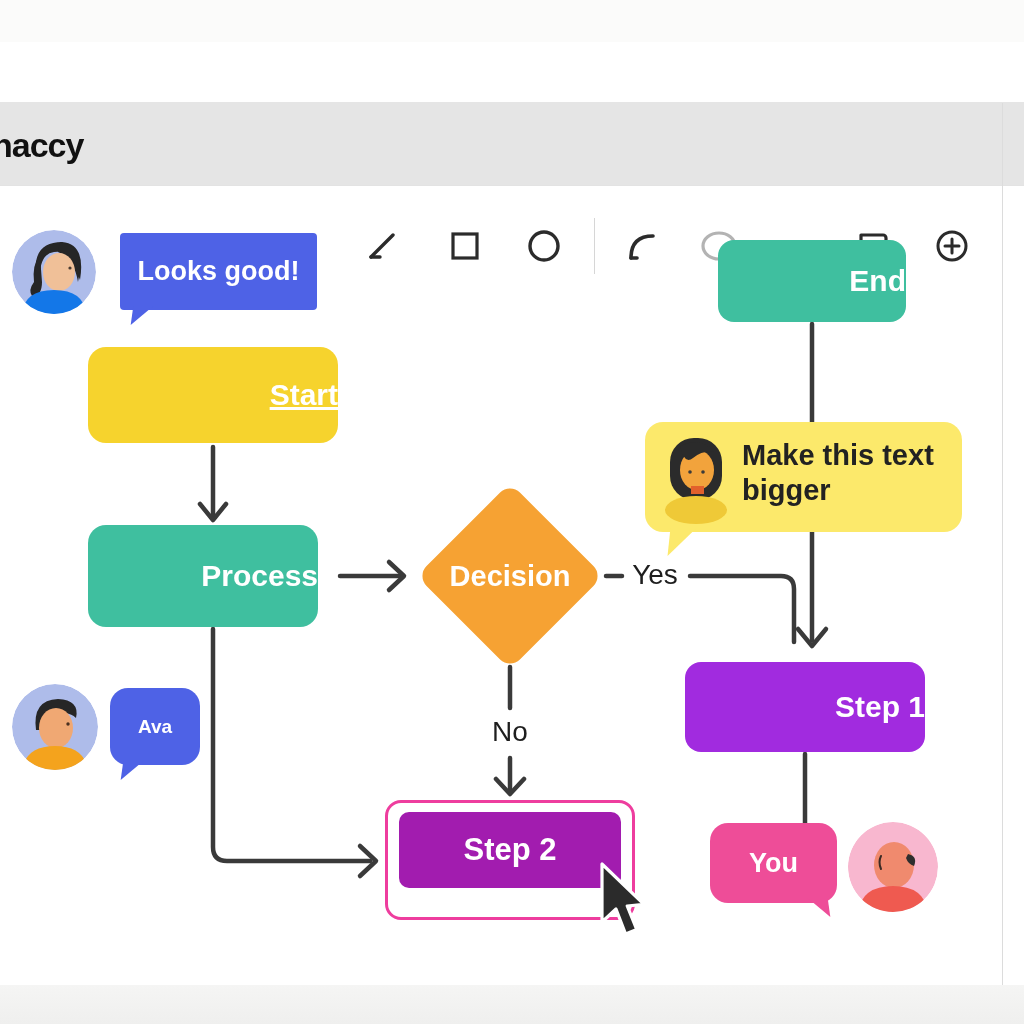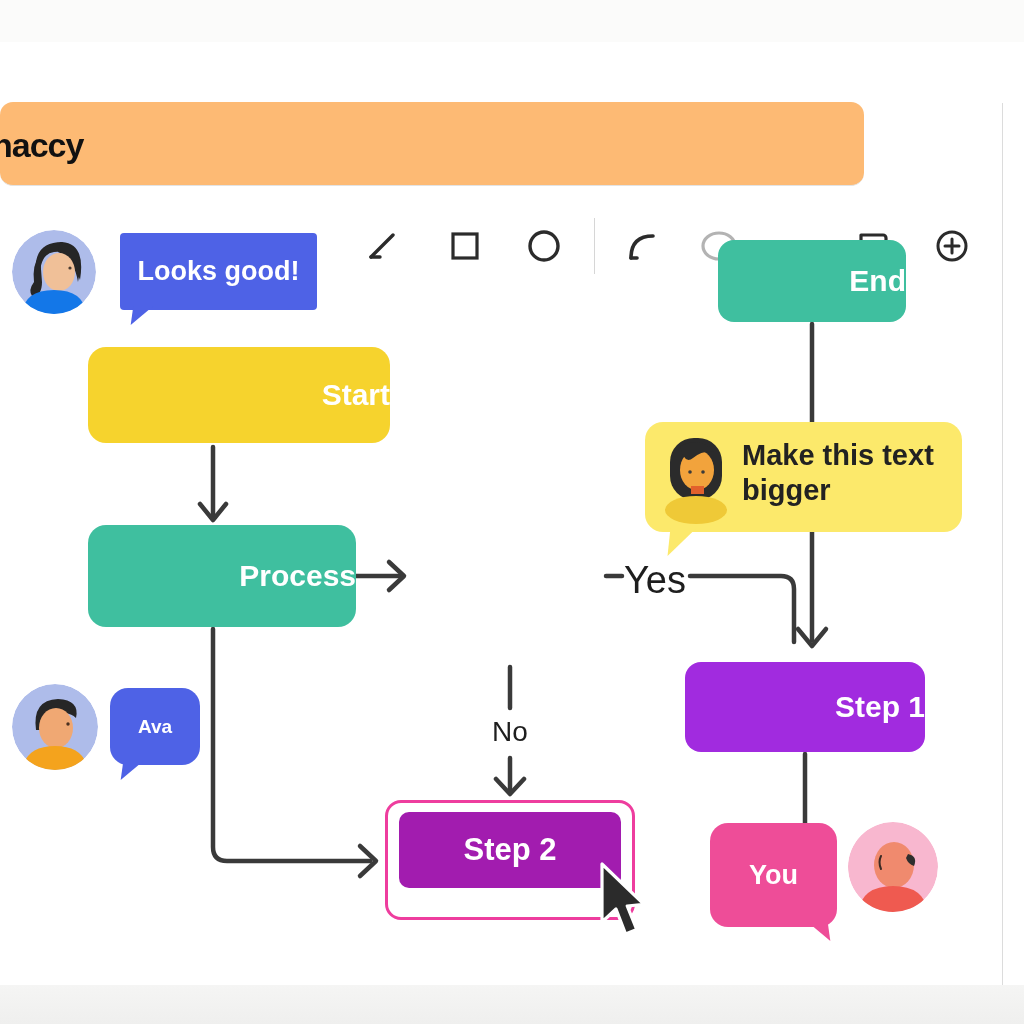--- a/index.html
+++ b/index.html
@@ -8,70 +8,70 @@
   .stage { position:relative; width:1024px; height:1024px; background:#fff; overflow:hidden; }
 
   
   .top-strip { position:absolute; left:0; top:0; width:1024px; height:42px; background:#fbfbfa; }
   .menubar { position:absolute; left:0; top:42px; width:1024px; height:60px; background:#2e2e2e;
              display:flex; align-items:center; }
   .menubar .logo { color:#fff; font-weight:bold; font-size:34px; margin-left:-8px; letter-spacing:-1px; }
   .menubar .menu-item { color:#f2f2f2; font-size:22px; margin-left:40px; cursor:default; }
   .menubar .menu-item:first-of-type { margin-left:44px; }
 
-  .toolbar { position:absolute; left:0; top:102px; width:864px; height:84px; background:#fdba74;
-             border-bottom:1px solid #e3e3e3;border-radius:13px; }
+  .toolbar { position:absolute; left:0; top:102px; width:1024px; height:84px; background:#e5e5e5;
+             border-bottom:1px solid #e3e3e3; }
   .toolbar .brand { position:absolute; left:-8px; top:24px; font-size:34px; font-weight:bold; color:#111; letter-spacing:-1px; }
   .tool { position:absolute; top:122px; width:44px; height:44px; display:flex; align-items:center; justify-content:center; }
   .tool svg { display:block; }
   .tool-text { left:277px; font-size:28px; color:#2b2b2b; }
   .tool-line { left:360px; } .tool-rect { left:443px; } .tool-circle { left:522px; }
   .tool-arc { left:619px; } .tool-ellipse { left:697px; } .tool-dash { left:773px; }
   .tool-comment { left:850px; } .tool-add { left:930px; }
   .tool-divider { position:absolute; left:594px; top:116px; width:1px; height:56px; background:#d6d6d6; }
   .right-divider { position:absolute; left:1002px; top:103px; width:1px; height:882px; background:#dcdcdc; }
   .bottom-strip { position:absolute; left:0; top:985px; width:1024px; height:39px;
                   background:linear-gradient(#f5f5f4,#efefee); }
 
   
   .connectors { position:absolute; left:0; top:0; z-index:1; }
   .node, .bubble, .avatar, .edge-label, .comment-bubble, .selection, .cursor { position:absolute; }
   .node { z-index:2; display:flex; align-items:center; justify-content:flex-end;
           color:#fff; font-weight:bold; font-size:30px; }
   .bubble, .comment-bubble, .avatar { z-index:3; }
   .cursor { z-index:9; }
 
-  .node-start   { left:88px;  top:347px; width:302px; height:96px;  background:#f6d32d; border-radius:18px; }
-  .node-process { left:88px;  top:525px; width:268px; height:102px; background:#3fbf9f; border-radius:18px; }
+  .node-start   { left:88px;  top:347px; width:250px; height:96px;  background:#f6d32d; border-radius:18px;text-decoration:underline; }
+  .node-process { left:88px;  top:525px; width:230px; height:102px; background:#3fbf9f; border-radius:18px; }
   .node-end     { left:718px; top:240px; width:188px; height:82px;  background:#3fbf9f; border-radius:16px; }
   .node-step1   { left:685px; top:662px; width:240px; height:90px;  background:#a12bdf; border-radius:16px; }
 
   .decision-wrap { position:absolute; left:417px; top:483px; width:186px; height:186px; z-index:2; }
   .decision-shape { position:absolute; left:27px; top:27px; width:132px; height:132px;
                     background:#f6a233; border-radius:14px; transform:rotate(45deg); }
   .decision-label { position:absolute; inset:0; display:flex; align-items:center; justify-content:center;
                     color:#fff; font-weight:bold; font-size:29px; }
 
   .selection { left:385px; top:800px; width:250px; height:120px; background:#fff;
                border:3px solid #ee3d9e; border-radius:16px; z-index:2; }
   .node-step2 { position:absolute; left:11px; top:9px; width:222px; height:76px;
                 background:#a21caf; border-radius:10px; display:flex; align-items:center; justify-content:center;
                 color:#fff; font-weight:bold; font-size:31px; }
 
-  .edge-label { z-index:2; color:#1e1e1e; font-size:38px; text-align:center; }
+  .edge-label { z-index:2; color:#1e1e1e; font-size:28px; text-align:center; }
   .label-yes { left:620px; top:559px; width:70px; }
   .label-no  { left:480px; top:716px; width:60px; font-size:28px; }
 
   
   .bubble { color:#fff; font-weight:bold; display:flex; align-items:center; justify-content:center; }
   .bubble-looks-good { left:120px; top:233px; width:197px; height:77px; background:#4e62e6;
                        border-radius:4px; font-size:27px; }
   .bubble-ava { left:110px; top:688px; width:90px; height:77px; background:#4e62e6;
                 border-radius:18px; font-size:19px;text-align:right; }
-  .bubble-you { left:710px; top:823px; width:127px; height:104px; background:#ee4d98;
+  .bubble-you { left:710px; top:823px; width:127px; height:80px; background:#ee4d98;
                 border-radius:18px; font-size:27px; }
   .bubble-looks-good::after, .bubble-ava::after {
       content:""; position:absolute; left:12px; bottom:-15px; width:0; height:0;
       border-top:19px solid; border-right:20px solid transparent; transform:skewX(-8deg); }
   .bubble-looks-good::after, .bubble-ava::after { border-top-color:#4e62e6; }
   .bubble-you::after { content:""; position:absolute; right:8px; bottom:-14px; width:0; height:0;
       border-top:19px solid #ee4d98; border-left:20px solid transparent; transform:skewX(8deg); }
 
   .comment-bubble { left:645px; top:422px; width:317px; height:110px; background:#fce96b; border-radius:18px;padding-left:26px; }
   .comment-bubble::after { content:""; position:absolute; left:24px; bottom:-24px; width:0; height:0;
@@ -175,20 +175,24 @@
       <path d="M213,629 V847 Q213,861 227,861 H370"></path>
         <path d="M360,846 L376,861 L360,876"></path>
     </g>
   </svg>
 
   <div class="node node-start">
     <span>Start</span>
   </div>
   <div class="node node-process">
     <span>Process</span>
+  </div>
+  <div class="decision-wrap">
+    <div class="decision-shape"></div>
+    <div class="decision-label">Decision</div>
   </div>
   <div class="node node-end">
     <span>End</span>
   </div>
   <div class="node node-step1">
     <span>Step 1</span>
   </div>
   <div class="selection">
     <div class="node-step2">
       <span>Step 2</span>

